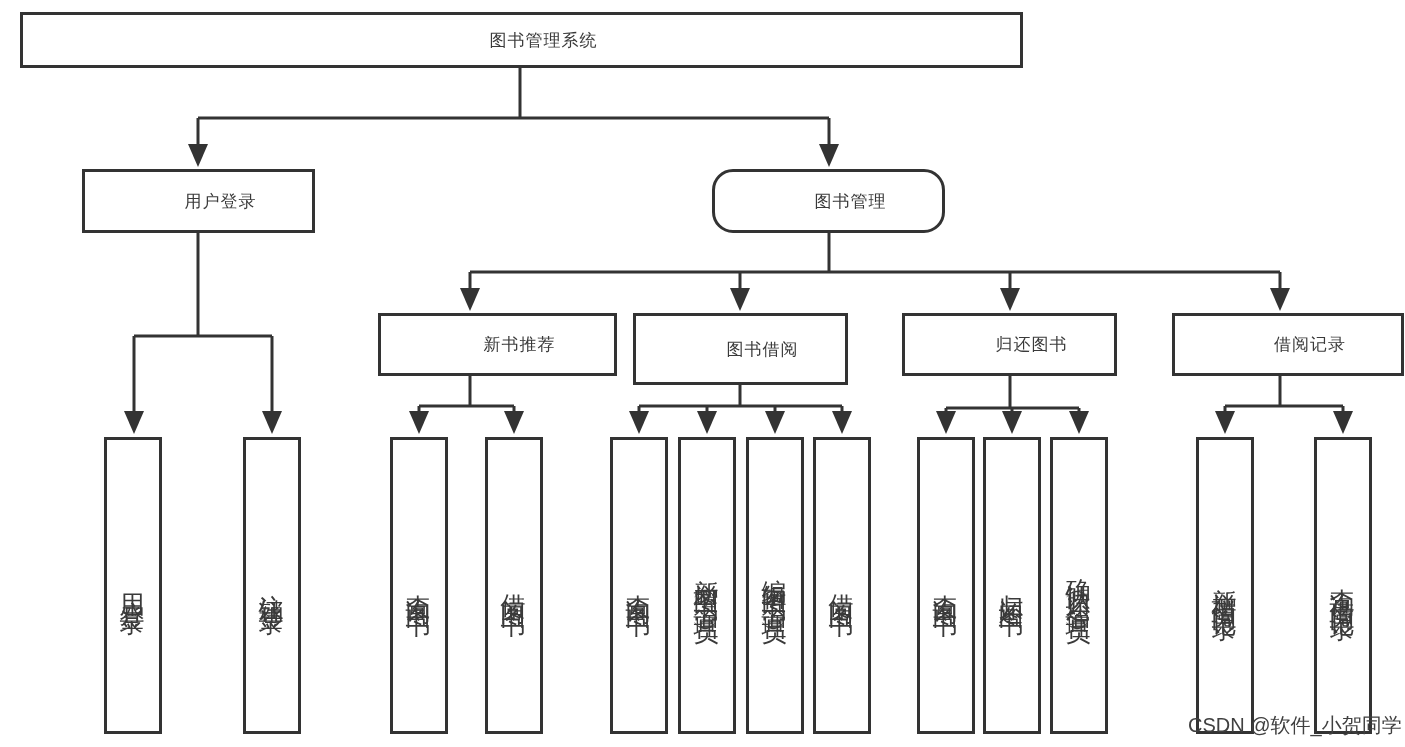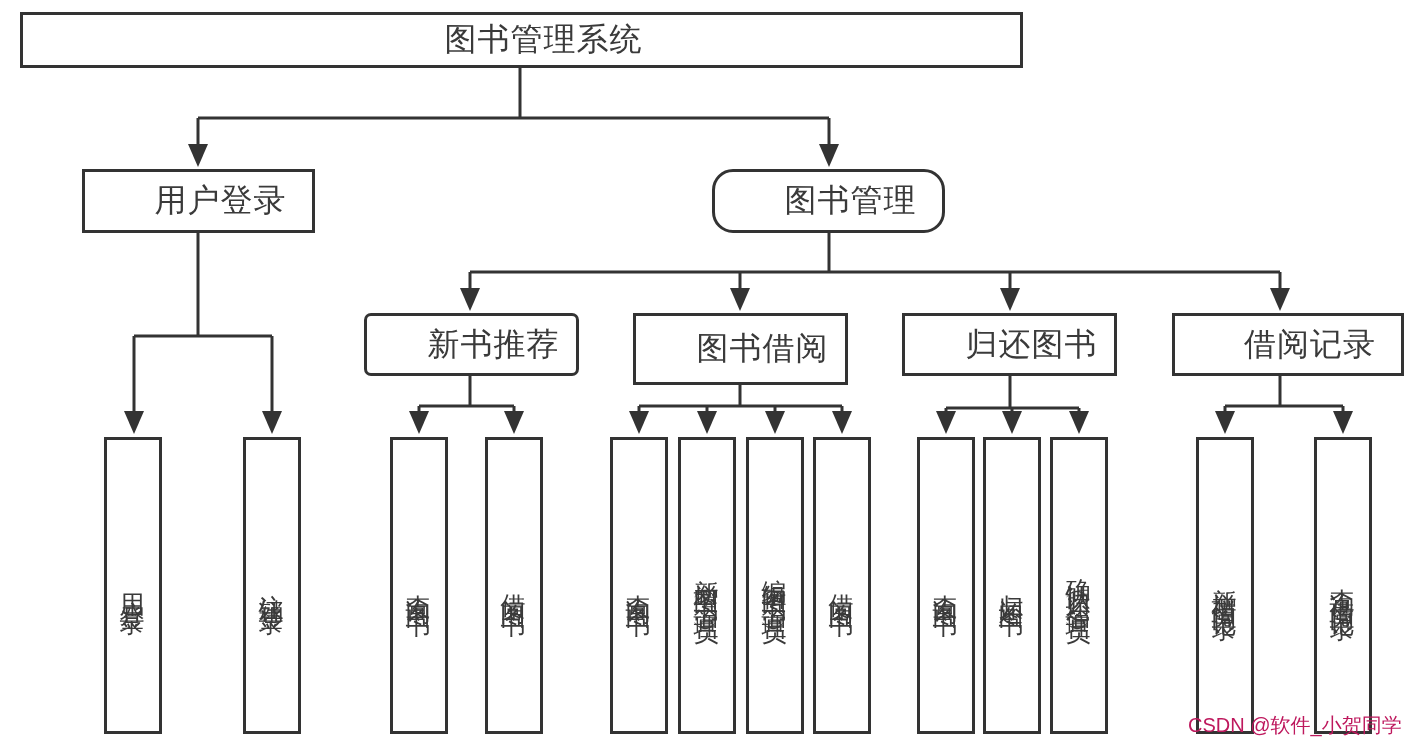--- a/index.html
+++ b/index.html
@@ -20,35 +20,35 @@
     position: absolute;
     box-sizing: border-box;
     border: 3px solid #333333;
     background: #ffffff;
     color: #3a3a3a;
     display: flex;
     align-items: center;
     justify-content: center;
     text-align: center;
   }
-  .h-node { font-size: 32px; letter-spacing: 1px; padding-left: 44px; }
+  .h-node { font-size: 17px; letter-spacing: 1px; padding-left: 44px; }
   .leaf {
     writing-mode: vertical-lr;
     text-orientation: mixed;
     font-size: 25px;
     letter-spacing: 6px;
     width: 58px;
     top: 437px;
     height: 297px;
   }
   
   .n-root { left: 20px;  top: 12px;  width: 1003px; height: 56px; }
   .n-l2a  { left: 82px;  top: 169px; width: 233px;  height: 64px; }
   .n-l2b  { left: 712px; top: 169px; width: 233px;  height: 64px; border-radius: 21px; }
-  .n-l3a  { left: 364px;  top: 313px; width: 215px; height: 63px; border-radius: 7px; }
+  .n-l3a  { left: 378px;  top: 313px; width: 239px; height: 63px; }
   .n-l3b  { left: 633px;  top: 313px; width: 215px; height: 72px; }
   .n-l3c  { left: 902px;  top: 313px; width: 215px; height: 63px; }
   .n-l3d  { left: 1172px; top: 313px; width: 232px; height: 63px; }
   .leaf-1  { left: 104px; }
   .leaf-2  { left: 243px; }
   .leaf-3  { left: 390px; }
   .leaf-4  { left: 485px; }
   .leaf-5  { left: 610px; }
   .leaf-6  { left: 678px; }
   .leaf-7  { left: 746px; }
@@ -57,21 +57,21 @@
   .leaf-10 { left: 983px; }
   .leaf-11 { left: 1050px; }
   .leaf-12 { left: 1196px; }
   .leaf-13 { left: 1314px; }
   .watermark {
     position: absolute;
     left: 1188px;
     top: 712px;
     width: 210px;
     font-size: 20px;
-    color: #be185d;
+    color: #404040;
     white-space: nowrap;
     z-index: 5;
   }
 </style>
 </head>
 <body>
 
 <div class="canvas">
 
   <svg class="connectors" viewBox="0 0 1405 747" xmlns="http://www.w3.org/2000/svg" aria-hidden="true">

